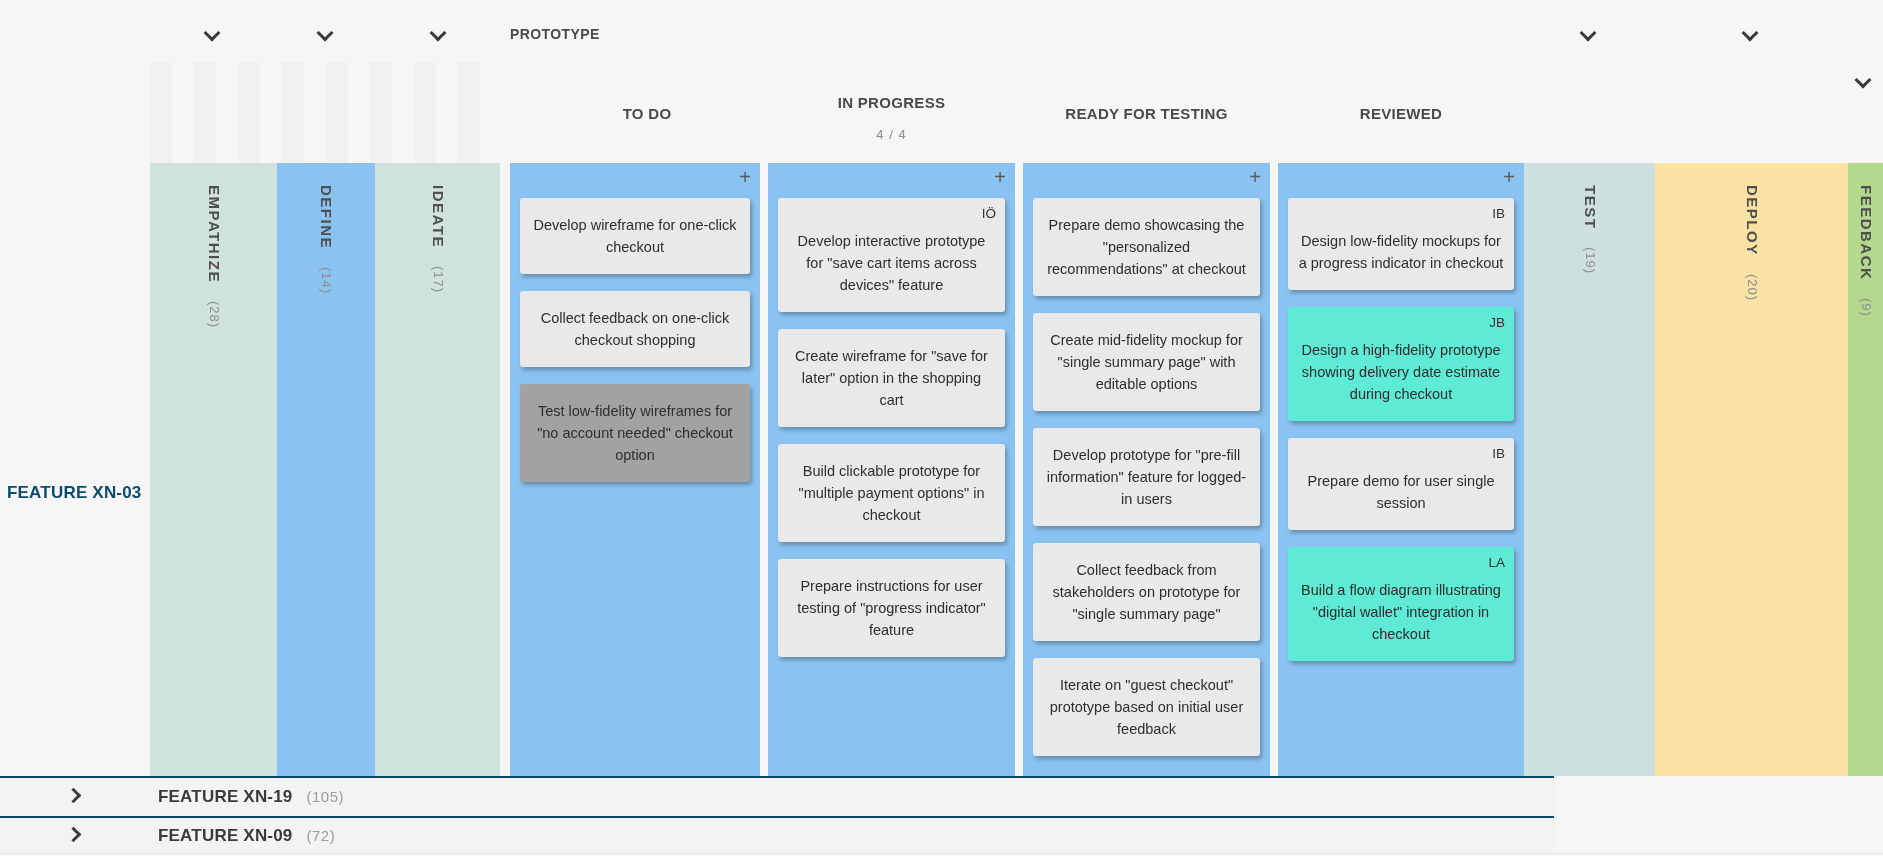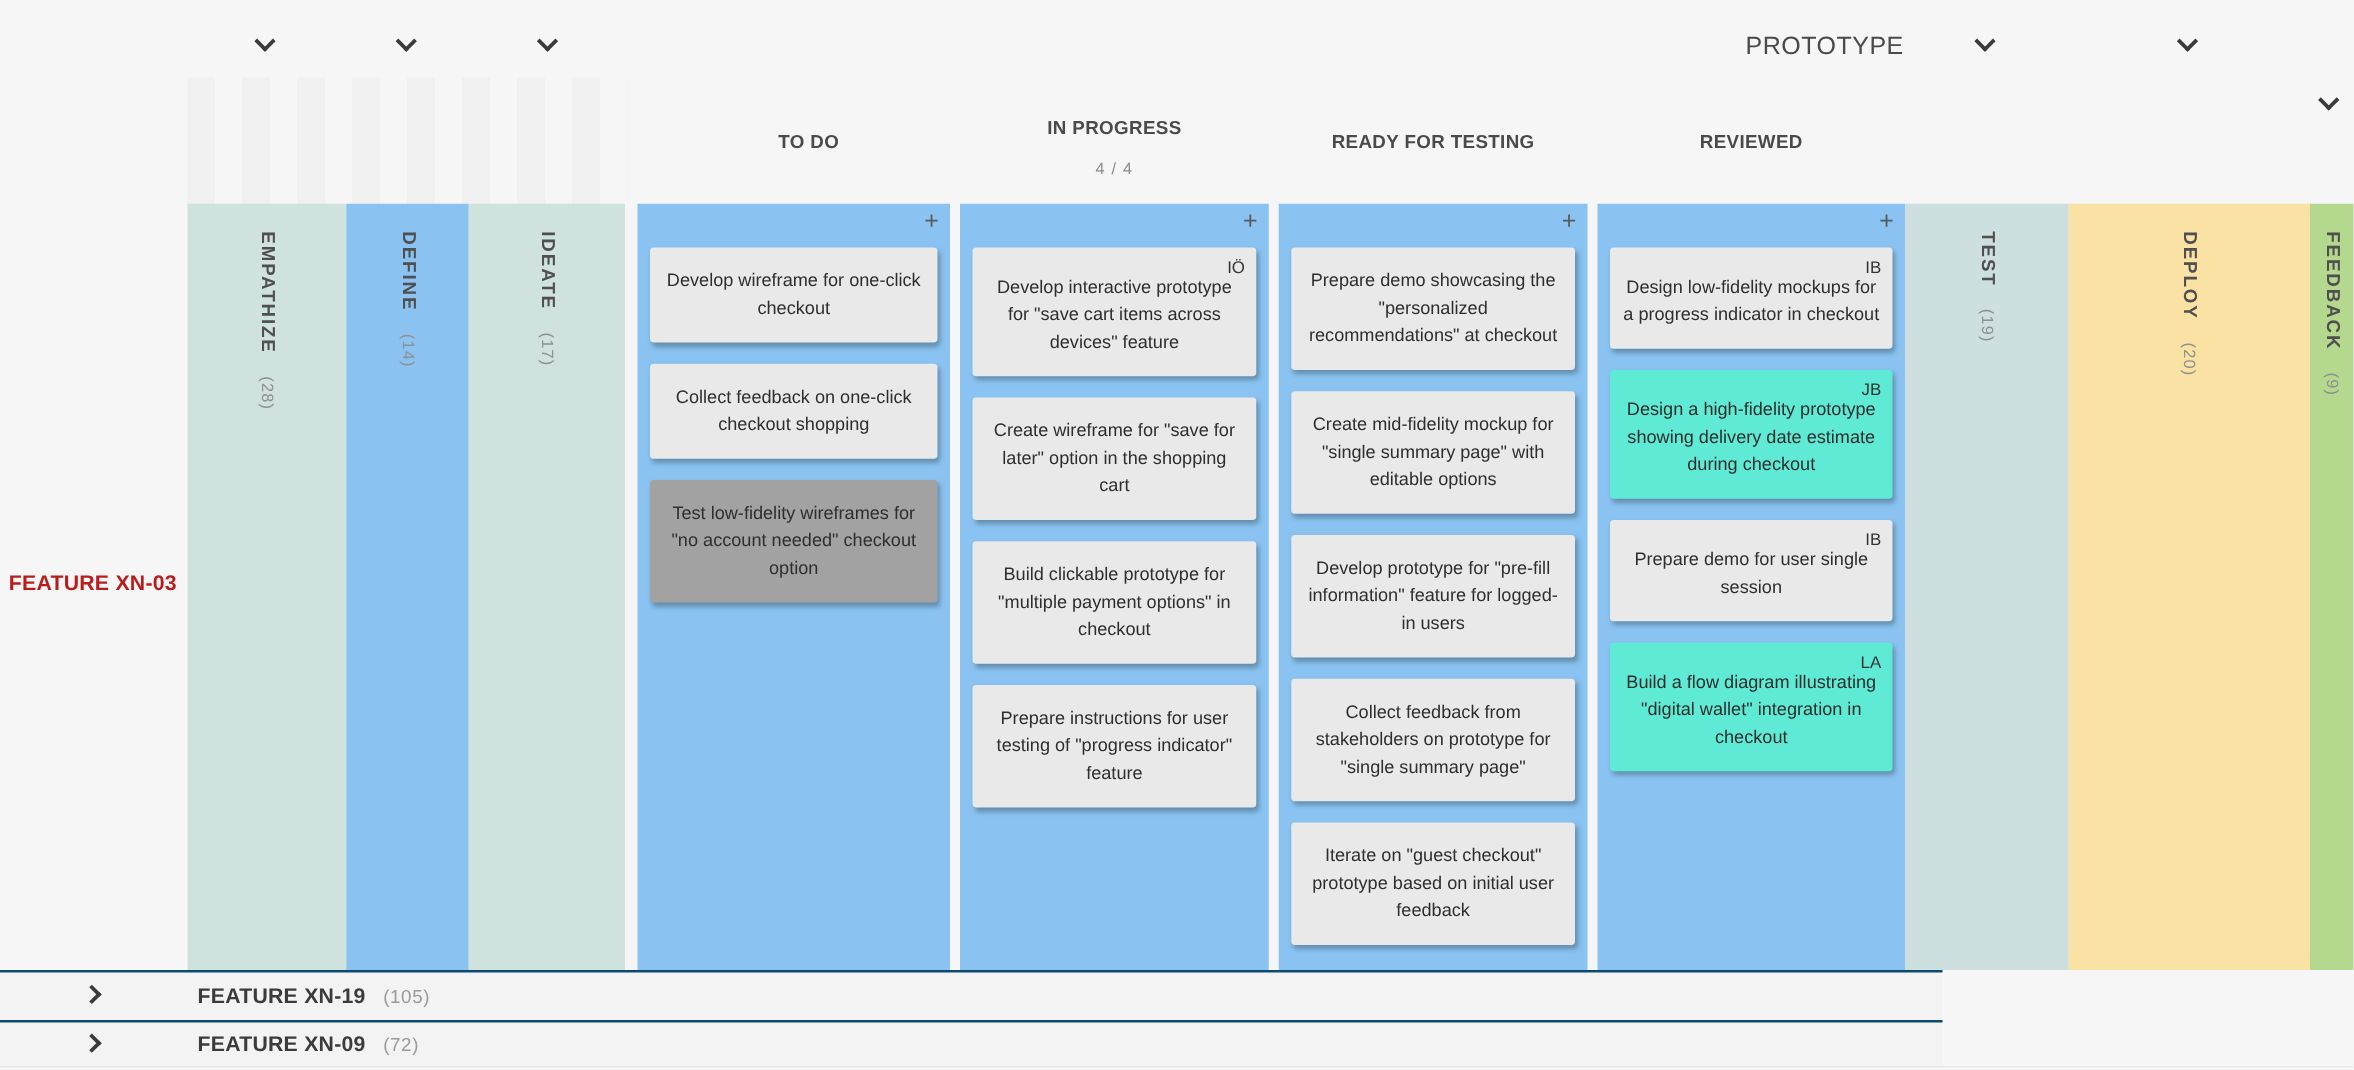--- a/index.html
+++ b/index.html
@@ -5,21 +5,21 @@
   * { margin:0; padding:0; box-sizing:border-box; }
   html,body { background:#f6f6f6; }
   body { font-family:"Liberation Sans","DejaVu Sans",sans-serif; }
   .board { position:relative; width:1883px; height:856px; overflow:hidden; background:#f6f6f6; }
 
   
   .chev-down { position:absolute; width:12px; height:12px;
     border-right:3px solid #3a3a3a; border-bottom:3px solid #3a3a3a;
     transform:rotate(45deg); cursor:pointer; }
   .stage-title { position:absolute; left:510px; width:1013px; top:26px;
-    text-align:right; font-size:20px; font-weight:400; color:#4a4a4a; letter-spacing:.4px; }
+    text-align:left; font-size:14px; font-weight:700; color:#4a4a4a; letter-spacing:.4px; }
   .subhdr { position:absolute; text-align:center; }
   .subhdr .shlabel { font-size:15px; font-weight:700; color:#4a4a4a; letter-spacing:.3px; }
   .subhdr .shwip { margin-top:16px; font-size:13px; color:#8d8d8d; letter-spacing:1px; }
   .hdr-stripes { position:absolute; left:150px; top:62px; width:352px; height:101px;
     background:repeating-linear-gradient(90deg, rgba(0,0,0,0.022) 0 22px, transparent 22px 44px); }
 
   
   .lane { position:absolute; top:163px; height:613px; }
   .lane-teal { background:#cfe2de; }
   .lane-test { background:#cddfdf; }
@@ -33,28 +33,28 @@
   .vl-count { font-size:13px; color:#8f8f8f; letter-spacing:1px; margin-top:18px; margin-inline-start:18px; }
 
   
   .addrow { height:35px; position:relative; }
   .add { position:absolute; right:9px; top:4px; font-size:20px; line-height:20px;
     color:#5a5a5a; cursor:pointer; }
   .cards { display:flex; flex-direction:column; gap:17px; padding:0 10px; }
   .card { position:relative; background:#e9e9e9; border-radius:3px;
     box-shadow:2px 3px 4px rgba(0,0,0,0.28); padding:16px 10px;
     font-size:14.5px; line-height:22px; color:#2e2e2e; text-align:center; cursor:pointer; }
-  .card.badged { padding-top:21px; }
+  .card.badged { padding-top:32px; }
   .card .badge { position:absolute; top:5px; right:9px; font-size:13.5px; color:#333; }
   .card.dark { background:#a2a2a2; }
   .card.yellow { background:#5eead4; }
 
   
-  .active-feature { position:absolute; left:7px; top:457px; font-size:17px;
-    font-weight:700; color:#b91c1c; letter-spacing:.2px; }
+  .active-feature { position:absolute; left:7px; top:483px; font-size:17px;
+    font-weight:700; color:#0c4a6e; letter-spacing:.2px; }
   .feature-row { position:absolute; left:0; width:1554px; background:#f3f3f3;
     border-top:2px solid #0c4a6e; cursor:pointer; }
   .feature-row .frlabel { position:absolute; left:158px; top:50%; transform:translateY(-50%);
     font-size:17px; font-weight:700; color:#3b3b3b; letter-spacing:.2px; }
   .feature-row .frcount { font-size:15px; font-weight:400; color:#9a9a9a; margin-left:14px; letter-spacing:.5px; }
   .chev-right { position:absolute; left:68px; top:50%; margin-top:-7px; width:11px; height:11px;
     border-top:3px solid #3a3a3a; border-right:3px solid #3a3a3a; transform:rotate(45deg); cursor:pointer; }
   .end-strip { position:absolute; left:0; width:1883px; top:853px; height:3px;
     background:#f7f7f7; border-top:1px solid #e5e5e5; }
 </style>

